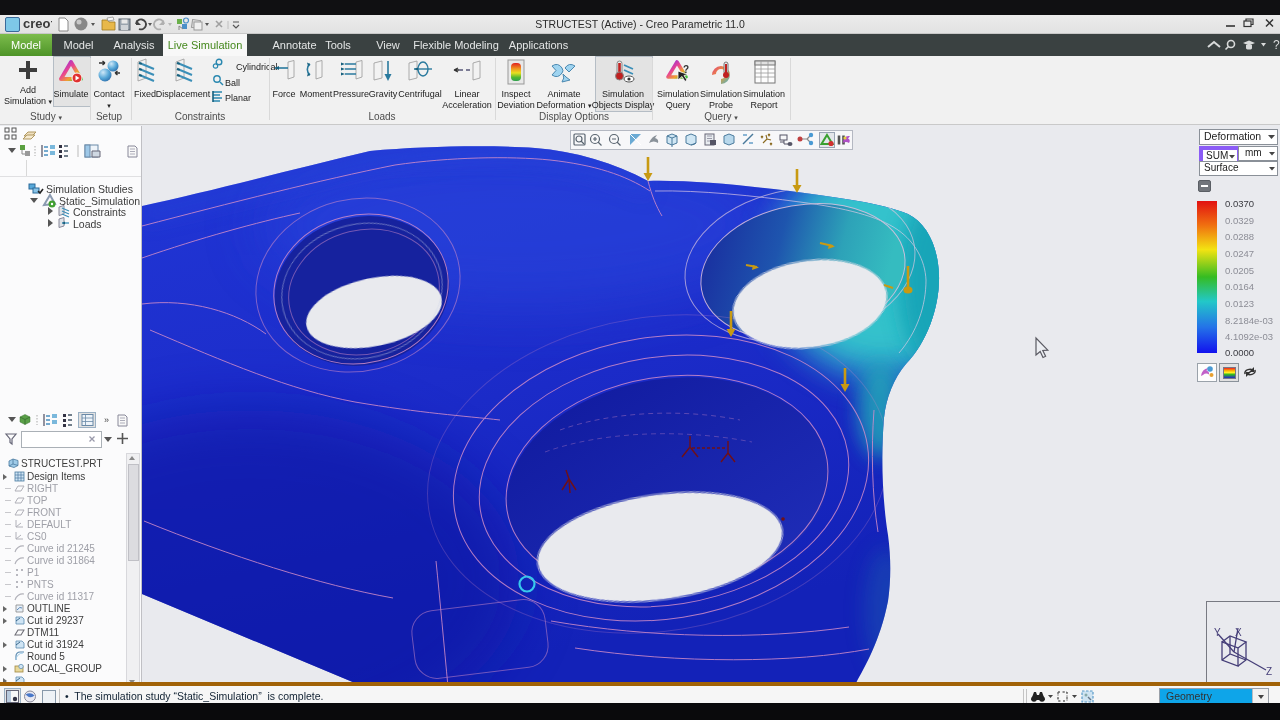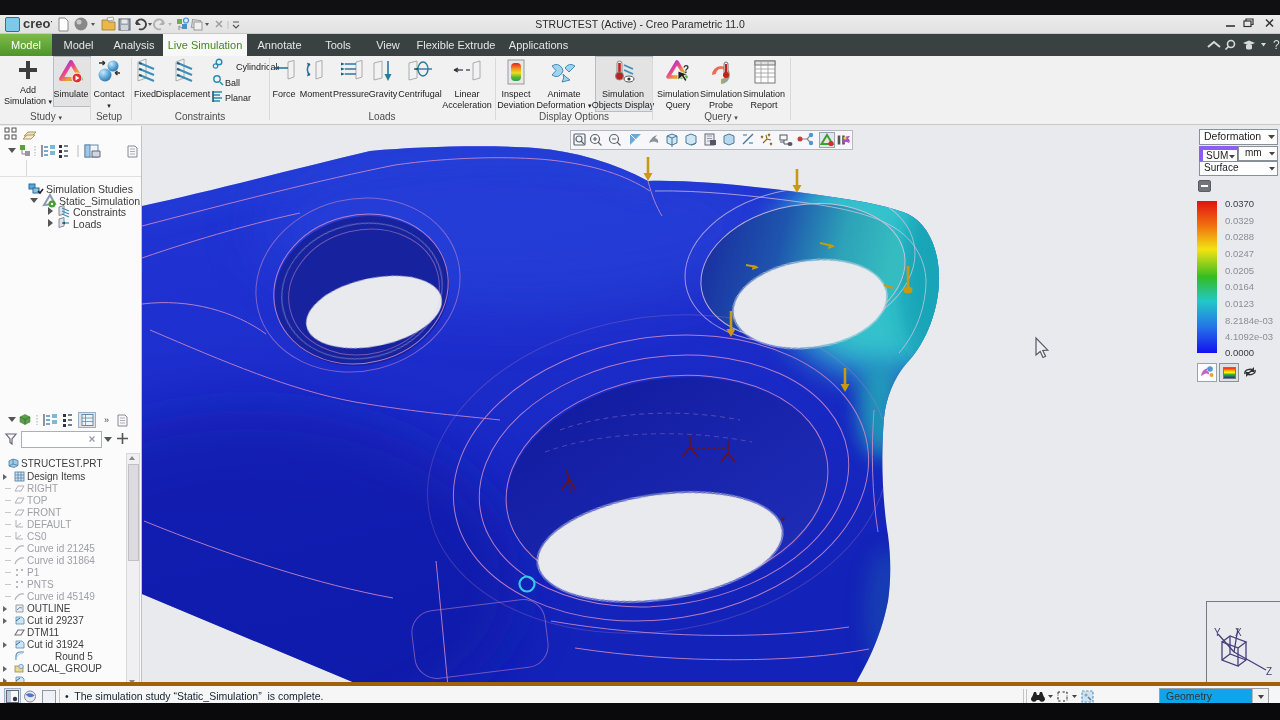--- a/index.html
+++ b/index.html
@@ -64,24 +64,24 @@
       <path d="M24,4 v-2 h7 v5.5 h-2" fill="none" stroke="#333" stroke-width="1.2"></path>
       <path d="M44,2.5 l7,7 m0,-7 l-7,7" stroke="#333" stroke-width="1.5"></path>
     </svg>
   </div>
 
   <div class="abs" style="left:0;top:34px;width:1280px;height:22px;background:#3a4141;">
     <div class="tab" style="position:absolute;left:0;width:52px;background:linear-gradient(#7cbc4c,#4e9428);color:#fff;">Model</div>
     <div class="tab" style="position:absolute;left:52px;width:53px;">Model</div>
     <div class="tab" style="position:absolute;left:105px;width:58px;">Analysis</div>
     <div class="tab" style="position:absolute;left:163px;width:84px;background:#f8f8f8;color:#44881c;">Live Simulation</div>
-    <div class="tab" style="position:absolute;left:238px;width:65px;padding-left:9px;">Annotate</div>
+    <div class="tab" style="position:absolute;left:253px;width:65px;padding-left:9px;">Annotate</div>
     <div class="tab" style="position:absolute;left:312px;width:52px;">Tools</div>
     <div class="tab" style="position:absolute;left:364px;width:48px;">View</div>
-    <div class="tab" style="position:absolute;left:412px;width:88px;">Flexible Extrude</div>
+    <div class="tab" style="position:absolute;left:412px;width:88px;">Flexible Modeling</div>
     <div class="tab" style="position:absolute;left:500px;width:77px;">Applications</div>
     <svg class="abs" style="left:1205px;top:3px;" width="75" height="16" viewBox="0 0 75 16">
       <path d="M3,10 l6,-5 6,5" fill="none" stroke="#d8dada" stroke-width="2"></path>
       <circle cx="26" cy="7" r="3.5" fill="none" stroke="#d8dada" stroke-width="1.6"></circle>
         <path d="M23.5,9.5 l-3,3" stroke="#d8dada" stroke-width="1.6"></path>
       <path d="M38,6 l6,-2.5 6,2.5 -6,2.5 z" fill="#d8dada"></path>
         <path d="M41,8 v3 a3,1.5 0 0 0 6,0 v-3" fill="#d8dada"></path>
       <path d="M56,6 l5,0 -2.5,3.5 z" fill="#d8dada"></path>
       <text x="68" y="12" font-size="12" fill="#d8dada" font-family="Liberation Sans">?</text>
     </svg>
@@ -409,21 +409,21 @@
       <div class="trow gray" style="left:27px;top:441px;font-size:10px;">P1</div>    
       <div class="abs" style="left:5px;top:458px;width:6px;height:1px;background:#c8c8cc;"></div>    
       <svg class="abs" style="left:14px;top:453px;" width="11" height="11" viewBox="0 0 11 11">
         <path d="M2,2 l2,2 m0,-2 l-2,2 M7,2 l2,2 m0,-2 l-2,2 M2,7 l2,2 m0,-2 l-2,2" stroke="#b0b0b8" stroke-width="0.9"></path>
       </svg>    
       <div class="trow gray" style="left:27px;top:453px;font-size:10px;">PNTS</div>    
       <div class="abs" style="left:5px;top:470px;width:6px;height:1px;background:#c8c8cc;"></div>    
       <svg class="abs" style="left:14px;top:465px;" width="11" height="11" viewBox="0 0 11 11">
         <path d="M1,9 a8,8 0 0 1 9,-6" fill="none" stroke="#b0b0b8" stroke-width="1.1"></path>
       </svg>    
-      <div class="trow gray" style="left:27px;top:465px;font-size:10px;">Curve id 45149</div>    
+      <div class="trow gray" style="left:27px;top:465px;font-size:10px;">Curve id 11317</div>    
       <div class="abs" style="left:3px;top:480px;width:0;height:0;border-top:3.5px solid transparent;border-bottom:3.5px solid transparent;border-left:4.5px solid #666;"></div>    
       <svg class="abs" style="left:14px;top:477px;" width="11" height="11" viewBox="0 0 11 11">
         <path d="M2,2 h7 v7 h-7 z" fill="#e8f0f8" stroke="#888" stroke-width="0.8"></path>
         <path d="M3,7 q3,-4 5,-2" fill="none" stroke="#4a7ab0" stroke-width="0.9"></path>
       </svg>    
       <div class="trow" style="left:27px;top:477px;font-size:10px;">OUTLINE</div>    
       <div class="abs" style="left:3px;top:492px;width:0;height:0;border-top:3.5px solid transparent;border-bottom:3.5px solid transparent;border-left:4.5px solid #666;"></div>    
       <svg class="abs" style="left:14px;top:489px;" width="11" height="11" viewBox="0 0 11 11">
         <path d="M2,2 h6 l2,2 v5 h-8 z" fill="#cfe4f4" stroke="#5a8ab0" stroke-width="0.8"></path>
         <path d="M2,6 l4,-3" stroke="#2a5a80" stroke-width="0.9"></path>
@@ -436,21 +436,21 @@
       <div class="abs" style="left:3px;top:516px;width:0;height:0;border-top:3.5px solid transparent;border-bottom:3.5px solid transparent;border-left:4.5px solid #666;"></div>    
       <svg class="abs" style="left:14px;top:513px;" width="11" height="11" viewBox="0 0 11 11">
         <path d="M2,2 h6 l2,2 v5 h-8 z" fill="#cfe4f4" stroke="#5a8ab0" stroke-width="0.8"></path>
         <path d="M2,6 l4,-3" stroke="#2a5a80" stroke-width="0.9"></path>
       </svg>    
       <div class="trow" style="left:27px;top:513px;font-size:10px;">Cut id 31924</div>    
       <svg class="abs" style="left:14px;top:525px;" width="11" height="11" viewBox="0 0 11 11">
         <path d="M2,9 v-4 a4,4 0 0 1 4,-4 h4" fill="none" stroke="#5a8ab0" stroke-width="1.2"></path>
         <path d="M2,9 a7,7 0 0 1 7,-7" fill="none" stroke="#9fcbe8" stroke-width="1"></path>
       </svg>    
-      <div class="trow" style="left:27px;top:525px;font-size:10px;margin-left:28px;">Round 5</div>    
+      <div class="trow" style="left:27px;top:525px;font-size:10px;">Round 5</div>    
       <div class="abs" style="left:3px;top:540px;width:0;height:0;border-top:3.5px solid transparent;border-bottom:3.5px solid transparent;border-left:4.5px solid #666;"></div>    
       <svg class="abs" style="left:14px;top:537px;" width="11" height="11" viewBox="0 0 11 11">
         <rect x="1" y="3" width="8" height="6" fill="#e8d89a" stroke="#a08840" stroke-width="0.8"></rect>
         <circle cx="7" cy="3.5" r="2.2" fill="#cfe4f4" stroke="#5a8ab0" stroke-width="0.7"></circle>
       </svg>    
       <div class="trow" style="left:27px;top:537px;font-size:10px;">LOCAL_GROUP</div>    
       <div class="abs" style="left:3px;top:552px;width:0;height:0;border-top:3.5px solid transparent;border-bottom:3.5px solid transparent;border-left:4.5px solid #666;"></div>    
       <svg class="abs" style="left:14px;top:549px;" width="11" height="11" viewBox="0 0 11 11">
         <path d="M2,2 h6 l2,2 v5 h-8 z" fill="#cfe4f4" stroke="#5a8ab0" stroke-width="0.8"></path>
         <path d="M2,6 l4,-3" stroke="#2a5a80" stroke-width="0.9"></path>

